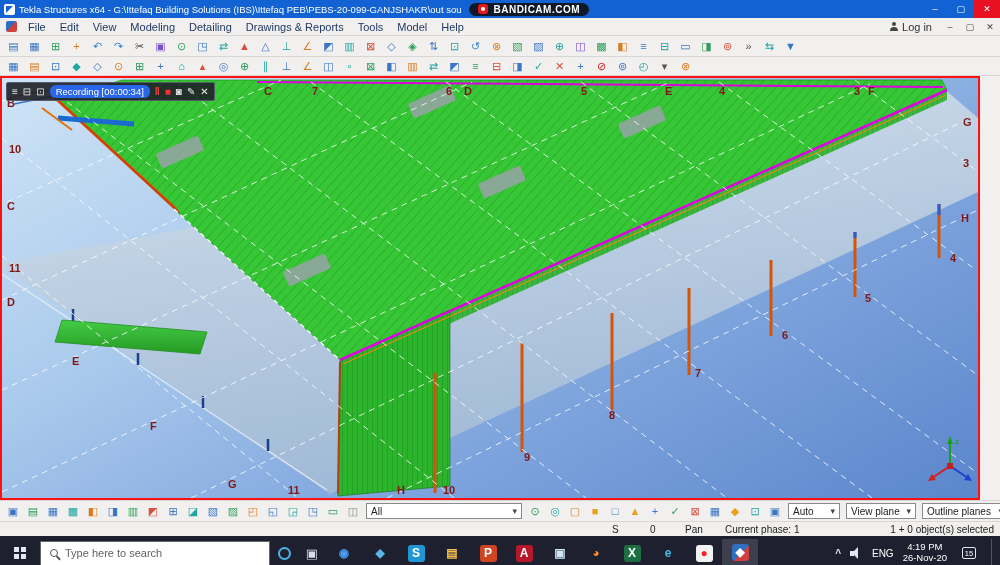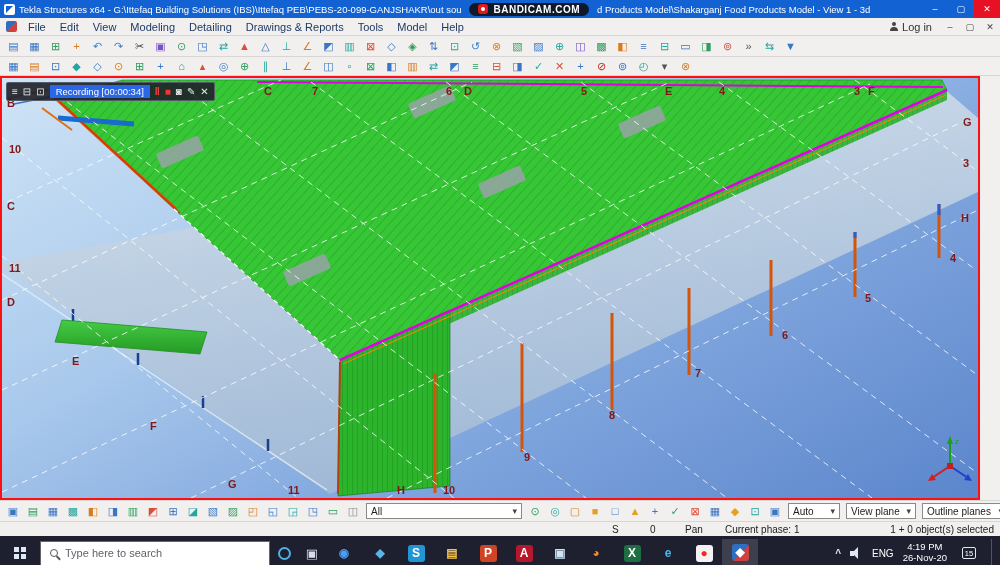--- a/index.html
+++ b/index.html
@@ -41,21 +41,21 @@
   .viewport { position:absolute; top:76px; left:0; width:980px; height:424px; border:2px solid #ff1010;
               background:linear-gradient(150deg,#cfe4f6 0%,#a9c9ec 35%,#7fa5dd 65%,#5b86cc 100%); }
   .vp-strip { position:absolute; top:76px; left:980px; width:20px; height:424px; background:#f1f0ef; }
   .scene { position:absolute; left:0; top:0; }
   .vp-labels { position:absolute; left:0; top:0; width:976px; height:420px; pointer-events:none; }
   .glabel { position:absolute; font-size:11px; font-weight:bold; color:#801818; line-height:1; }
 
   .recorder { position:absolute; left:4px; top:4px; height:19px; background:rgba(30,32,40,.9); border:1px solid #565a66;
               display:flex; align-items:center; gap:5px; padding:0 5px; color:#e8e8e8; font-size:10px; border-radius:2px;}
   .rec-ic { font-size:10px; }
-  .rec-label { background:#2a66e8; color:#fff; padding:1px 6px; border-radius:0; font-size:9.5px; }
+  .rec-label { background:#2a66e8; color:#fff; padding:1px 6px; border-radius:6px; font-size:9.5px; }
   .rec-pause { color:#ff4545; font-weight:bold; }
   .rec-stop { color:#ff3030; }
 
   
   .btoolbar { position:absolute; top:500px; left:0; width:1000px; height:21px; background:#f1f0ef; border-top:1px solid #d8d6d4;
               display:flex; align-items:center; font-size:10px; padding:0 3px; }
   .btoolbar .tbi { width:20px; }
   .combo { background:#fff; border:1px solid #8a8a8a; height:16px; display:flex; align-items:center; justify-content:space-between;
            padding:2px 4px; font-size:10px; color:#222; margin:0 3px; flex:0 0 auto;}
   .combo .arr { color:#444; font-size:9px; margin-left:4px; }
@@ -99,21 +99,20 @@
 </head>
 <body>
 
 <div class="titlebar">
   <span class="app-ico"></span>
   <span class="title-seg">Tekla Structures x64  -  G:\Ittefaq Building Solutions (IBS)\Ittefaq PEB\PEBS-20-099-GANJSHAKR\out sou</span>
   <span class="watermark">
     <span class="wm-logo"></span>
     <span>BANDICAM.COM</span>
   </span>
-  <span class="title-seg">d Products Model\Shakarganj Food Products Model  - View 1 - 3d</span>
   <span class="win-btns">
     <span class="win-btn">–</span>
     <span class="win-btn">▢</span>
     <span class="win-btn close">✕</span>
   </span>
 </div>
 
 <div class="menubar">
   <span class="menu-ico"></span>
   <div class="menu-item">File</div>

